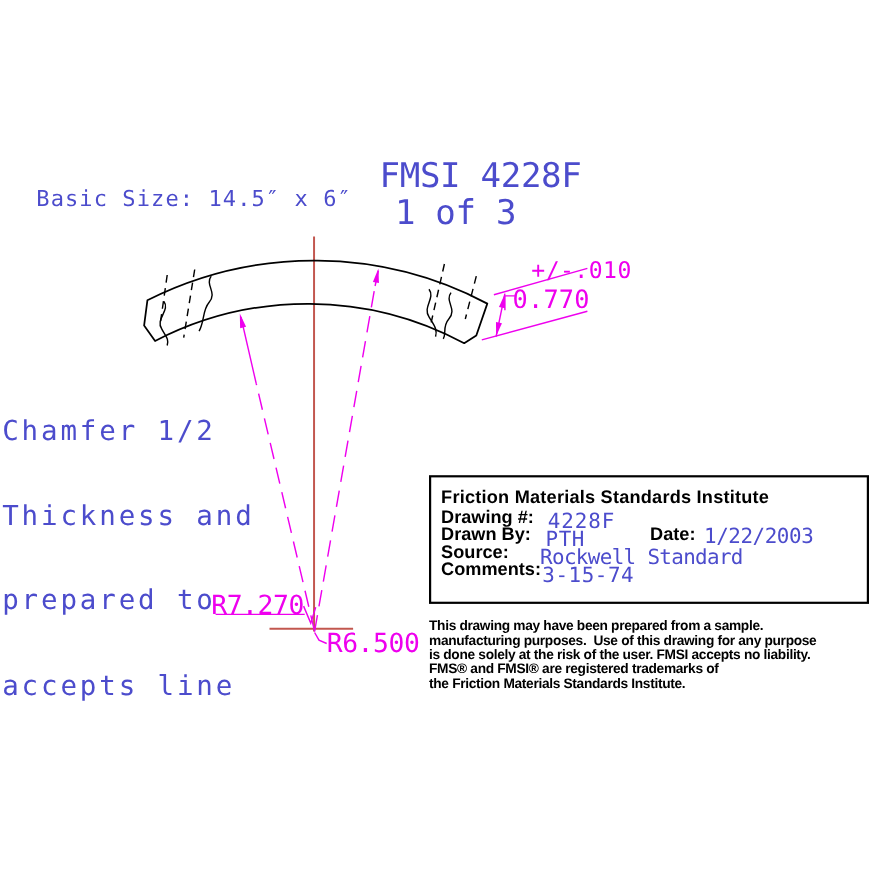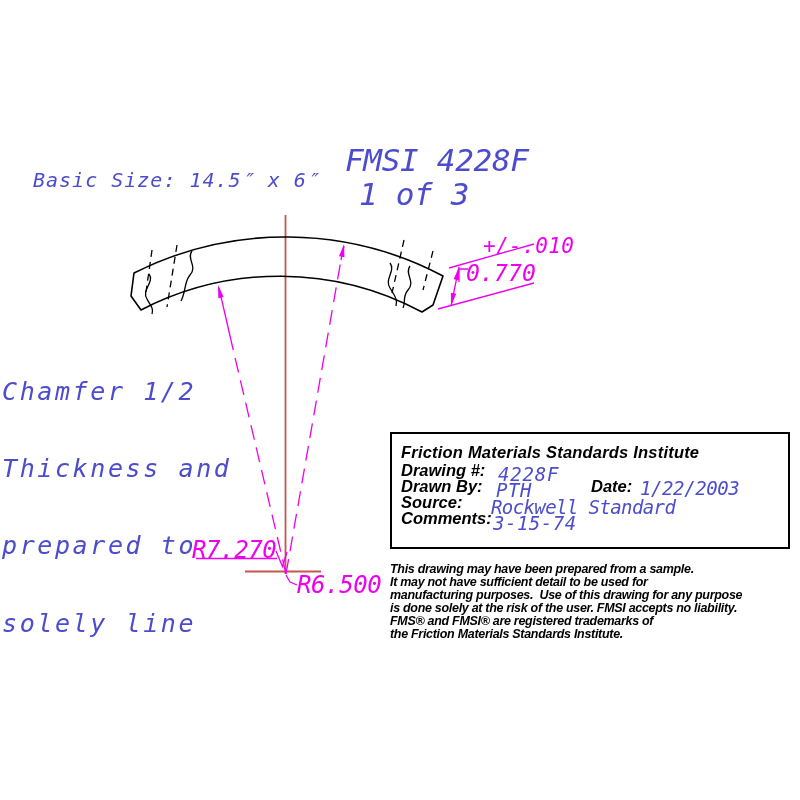--- a/index.html
+++ b/index.html
@@ -3,21 +3,21 @@
 <meta charset="utf-8">
 <style>
   :root{
     --blue:#4c4ccc;
     --magenta:#ee00ee;
     --red:#c2574f;
     --black:#000000;
   }
   html,body{margin:0;padding:0;background:#ffffff;}
   #canvas{position:relative;width:800px;height:644px;background:#ffffff;overflow:hidden;
-          font-family:"DejaVu Sans Mono",monospace;font-style:italic;}
+          font-family:"DejaVu Sans Mono",monospace;}
   svg{position:absolute;left:0;top:0;}
   .t{position:absolute;white-space:pre;line-height:1;}
   .mono{font-family:"DejaVu Sans Mono",monospace;font-weight:normal;}
   .blue{color:var(--blue);}
   .mag{color:var(--magenta);}
   .lbl{font-family:"Liberation Sans",sans-serif;font-weight:bold;color:var(--black);}
   .part{fill:none;stroke:var(--black);stroke-width:1.6;stroke-linejoin:round;}
   .blk{fill:none;stroke:var(--black);stroke-width:1.3;}
   .blkdash{fill:none;stroke:var(--black);stroke-width:1.3;stroke-dasharray:7 5;}
   .cl{stroke:var(--red);stroke-width:1.8;fill:none;}
@@ -90,21 +90,21 @@
 
   <div class="t mono blue" style="left:33px;top:170px;font-size:20px;letter-spacing:1px;">Basic Size: 14.5″ x 6″</div>
 
   <div class="t mono blue" style="left:345px;top:145px;font-size:31px;letter-spacing:-0.3px;">FMSI 4228F</div>
   <div class="t mono blue" style="left:359px;top:179px;font-size:31px;letter-spacing:-0.3px;">1 of 3</div>
 
   <div class="t mono blue" style="left:2px;top:327px;font-size:25px;line-height:25.8px;letter-spacing:2.6px;">
     <div>Chamfer 1/2</div>
     <div>Thickness and</div>
     <div>prepared to</div>
-    <div>solely line</div>
+    <div>accepts line</div>
   </div>
 
   <div class="t mono mag" style="left:483px;top:236px;font-size:21px;letter-spacing:0.4px;">+/-.010</div>
   <div class="t mono mag" style="left:466px;top:262px;font-size:23px;letter-spacing:0.15px;">0.770</div>
   <div class="t mono mag" style="left:192px;top:538px;font-size:24px;letter-spacing:-0.4px;">R7.270</div>
   <div class="t mono mag" style="left:297px;top:573px;font-size:24px;letter-spacing:-0.4px;">R6.500</div>
 
   <div class="titleblock"></div>
   <div class="t lbl" style="left:401px;top:444px;font-size:16.5px;letter-spacing:0.2px;">Friction Materials Standards Institute</div>
   <div class="t lbl" style="left:401px;top:462px;font-size:16.5px;">Drawing #:</div>
@@ -113,20 +113,19 @@
   <div class="t mono blue" style="left:496px;top:481px;font-size:19px;letter-spacing:0.5px;">PTH</div>
   <div class="t lbl" style="left:591px;top:478px;font-size:16.5px;">Date:</div>
   <div class="t mono blue" style="left:640px;top:479px;font-size:19px;letter-spacing:-0.4px;">1/22/2003</div>
   <div class="t lbl" style="left:401px;top:494px;font-size:16.5px;">Source:</div>
   <div class="t mono blue" style="left:491px;top:498px;font-size:19px;letter-spacing:-0.6px;text-align:right;">Rockwell Standard</div>
   <div class="t lbl" style="left:401px;top:510px;font-size:16.5px;">Comments:</div>
   <div class="t mono blue" style="left:493px;top:514px;font-size:19px;letter-spacing:0.5px;">3-15-74</div>
 
   <div class="disc">
     <div>This drawing may have been prepared from a sample.</div>
-    <div>It may not have sufficient detail to be used for</div>
     <div>manufacturing purposes.  Use of this drawing for any purpose</div>
     <div>is done solely at the risk of the user. FMSI accepts no liability.</div>
     <div>FMS® and FMSI® are registered trademarks of</div>
     <div>the Friction Materials Standards Institute.</div>
   </div>
 
 </div>
 
 </body></html>

